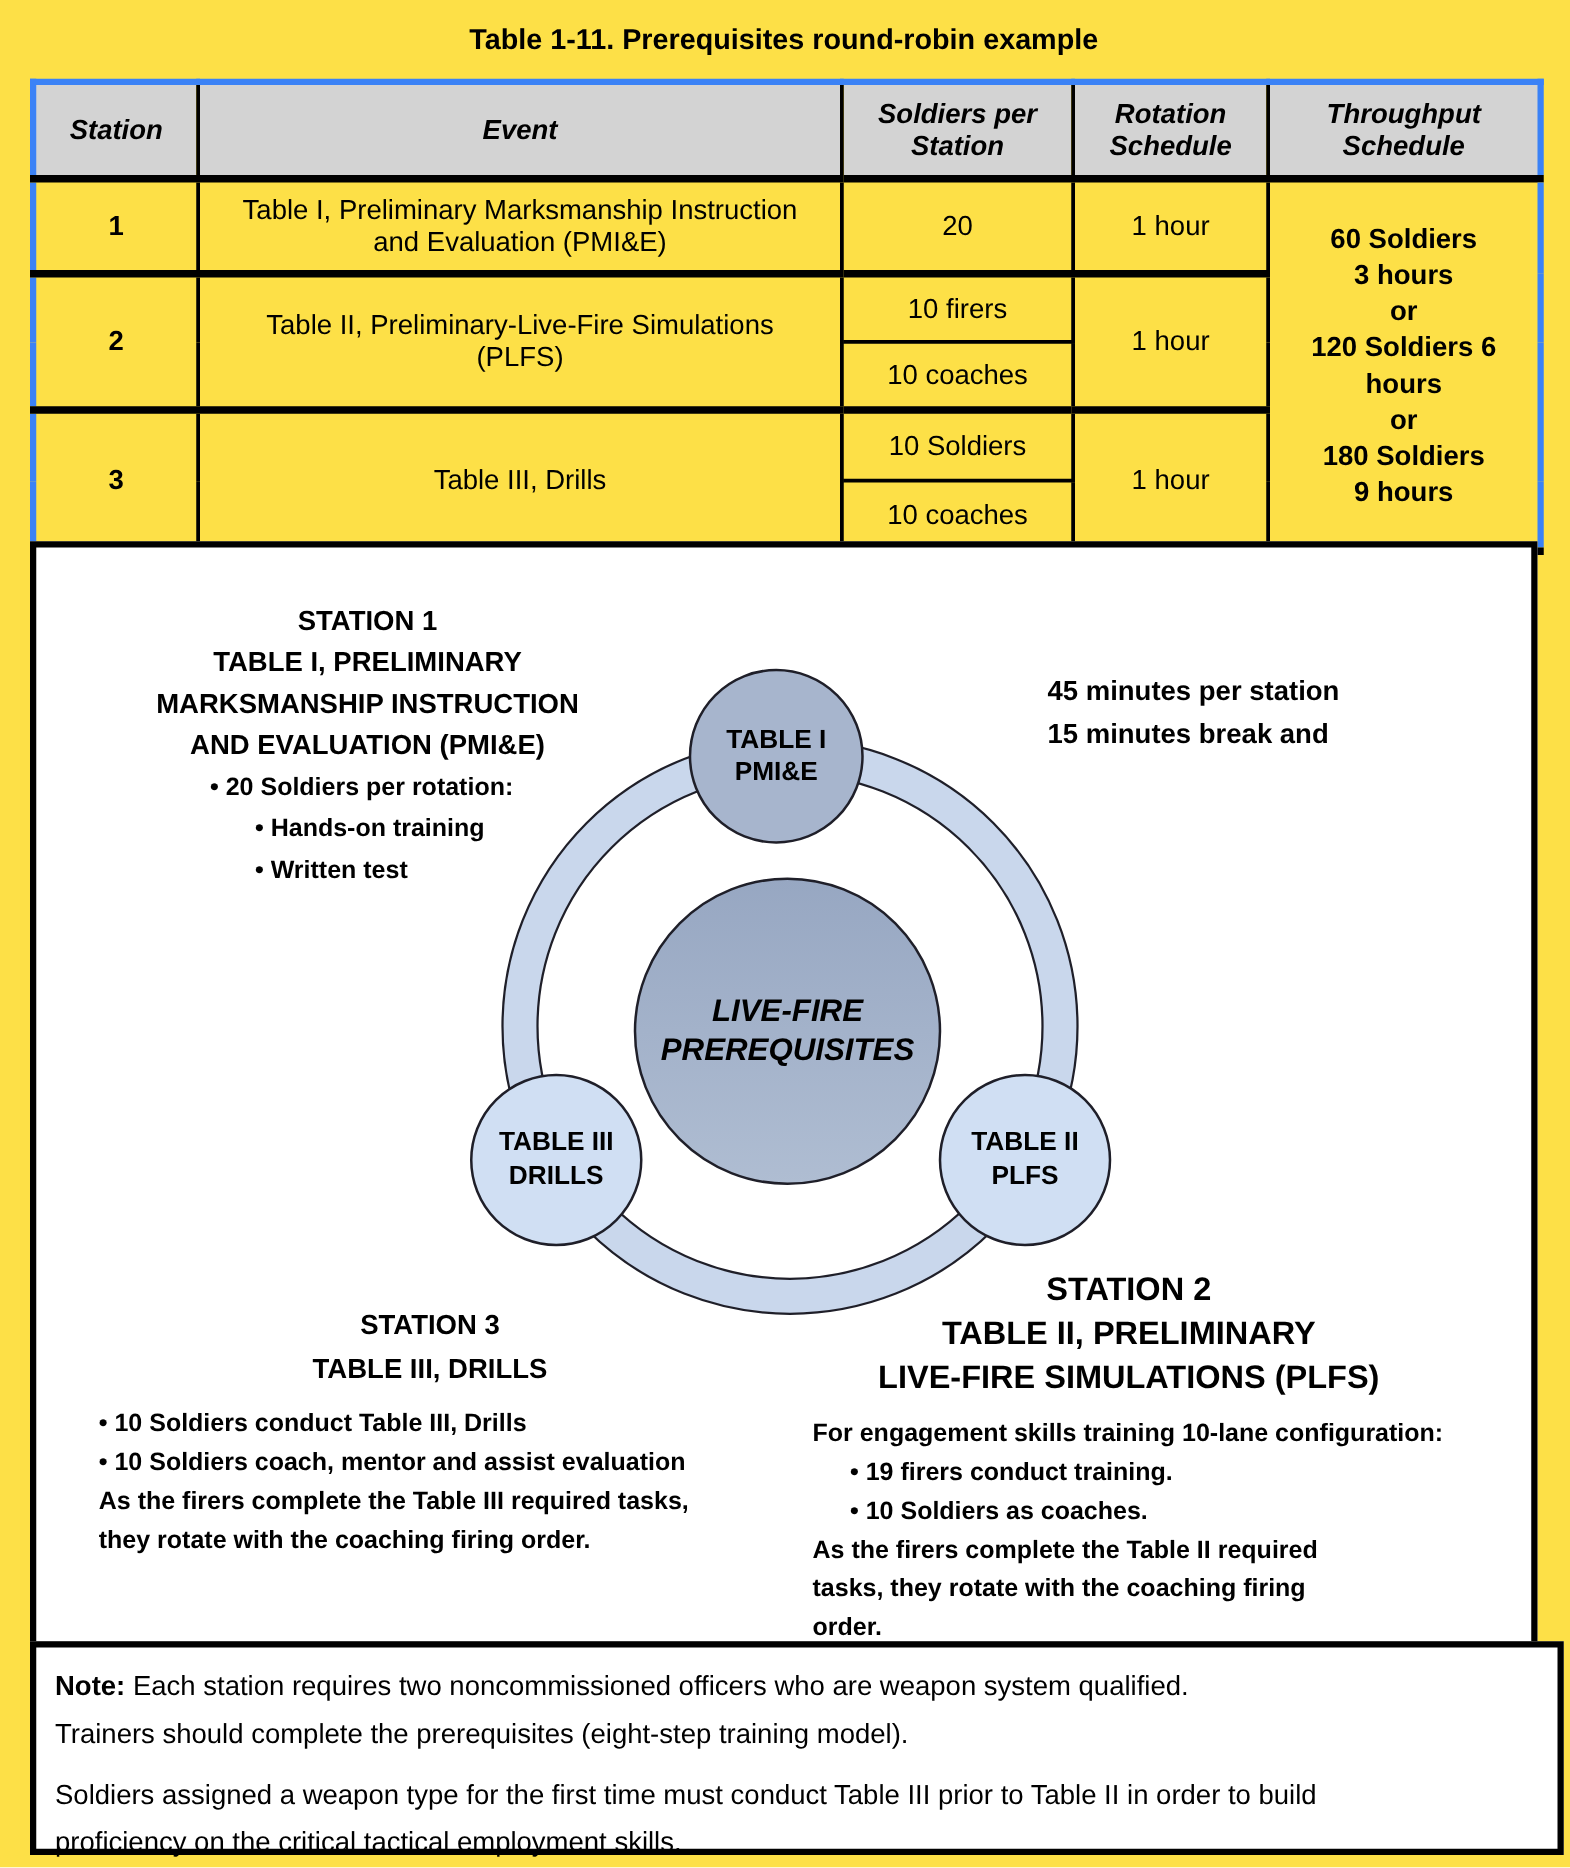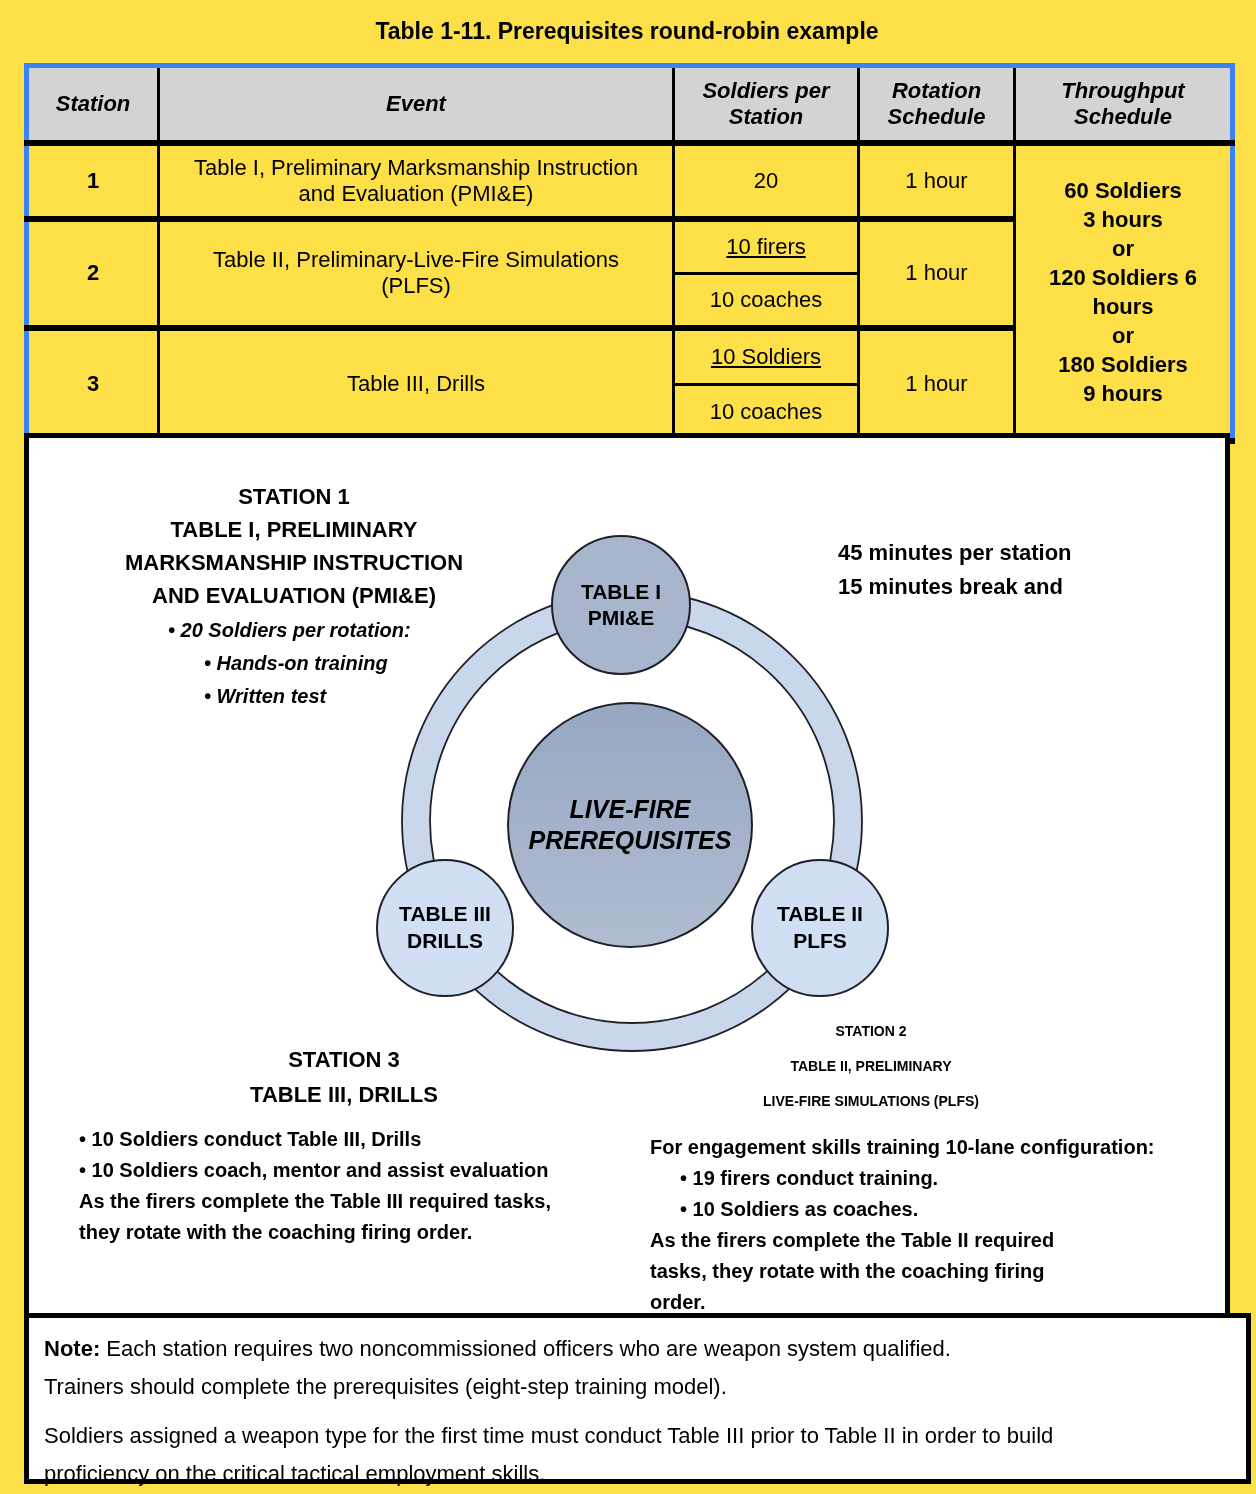--- a/index.html
+++ b/index.html
@@ -11,38 +11,38 @@
          font-size:23px;font-weight:bold;}
 
   
   #table-wrap{position:absolute;left:24px;top:63px;}
   table.sched{border-collapse:collapse;table-layout:fixed;width:1206px;border:5px solid #3b82f6;}
   table.sched th, table.sched td{border:3px solid #000;vertical-align:middle;
      font-size:22px;padding:0;text-align:center;overflow:hidden;}
   table.sched th{background:#d3d3d3;font-weight:bold;font-style:italic;border-bottom-width:6px;}
   td.event{text-align:left;padding-left:20px;}
   tr.hrow > td{border-bottom-width:6px;}
-  td.subsplit{border-bottom-width:4px;text-decoration:underline;}
+  td.subsplit{border-bottom-width:4px;}
   td.throughput{font-weight:bold;line-height:29px;}
   td.stationno{font-weight:bold;}
 
   
   .box{position:absolute;left:24px;border:5px solid #000;background:#fff;}
   #diagram-box{top:433px;width:1196px;height:875px;}
   #note-box{top:1313px;width:1196px;height:161px;padding-left:21px;}
 
   
   #diagram-box svg{position:absolute;left:0;top:0;}
   .ann{position:absolute;line-height:33px;font-weight:bold;}
   .center-text{text-align:center;}
   #station1-head{left:40px;top:42px;width:450px;font-size:22px;}
-  #station1-bullets{left:139px;top:176px;font-size:20px;line-height:33px;font-style:italic;}
+  #station1-bullets{left:139px;top:176px;font-size:20px;line-height:33px;}
   #station1-bullets .sub{padding-left:36px;}
   #timing{left:809px;top:98px;font-size:22px;line-height:34px;}
-  #station2-head{left:617px;top:576px;width:450px;font-size:14px;line-height:35px;}
+  #station2-head{left:649px;top:576px;width:450px;font-size:26px;line-height:35px;}
   #station2-body{left:621px;top:694px;font-size:20px;line-height:31px;}
   #station2-body .sub{padding-left:30px;}
   #station3-head{left:115px;top:604px;width:400px;font-size:22px;line-height:35px;}
   #station3-body{left:50px;top:686px;font-size:20px;line-height:31px;}
 
   .node-label{position:absolute;text-align:center;font-weight:bold;}
   #label-top{left:482px;top:141px;width:220px;font-size:21px;line-height:26px;}
   #label-center{left:441px;top:356px;width:320px;font-size:25px;line-height:31px;font-style:italic;}
   #label-left{left:306px;top:462px;width:220px;font-size:21px;line-height:27px;}
   #label-right{left:681px;top:462px;width:220px;font-size:21px;line-height:27px;}

